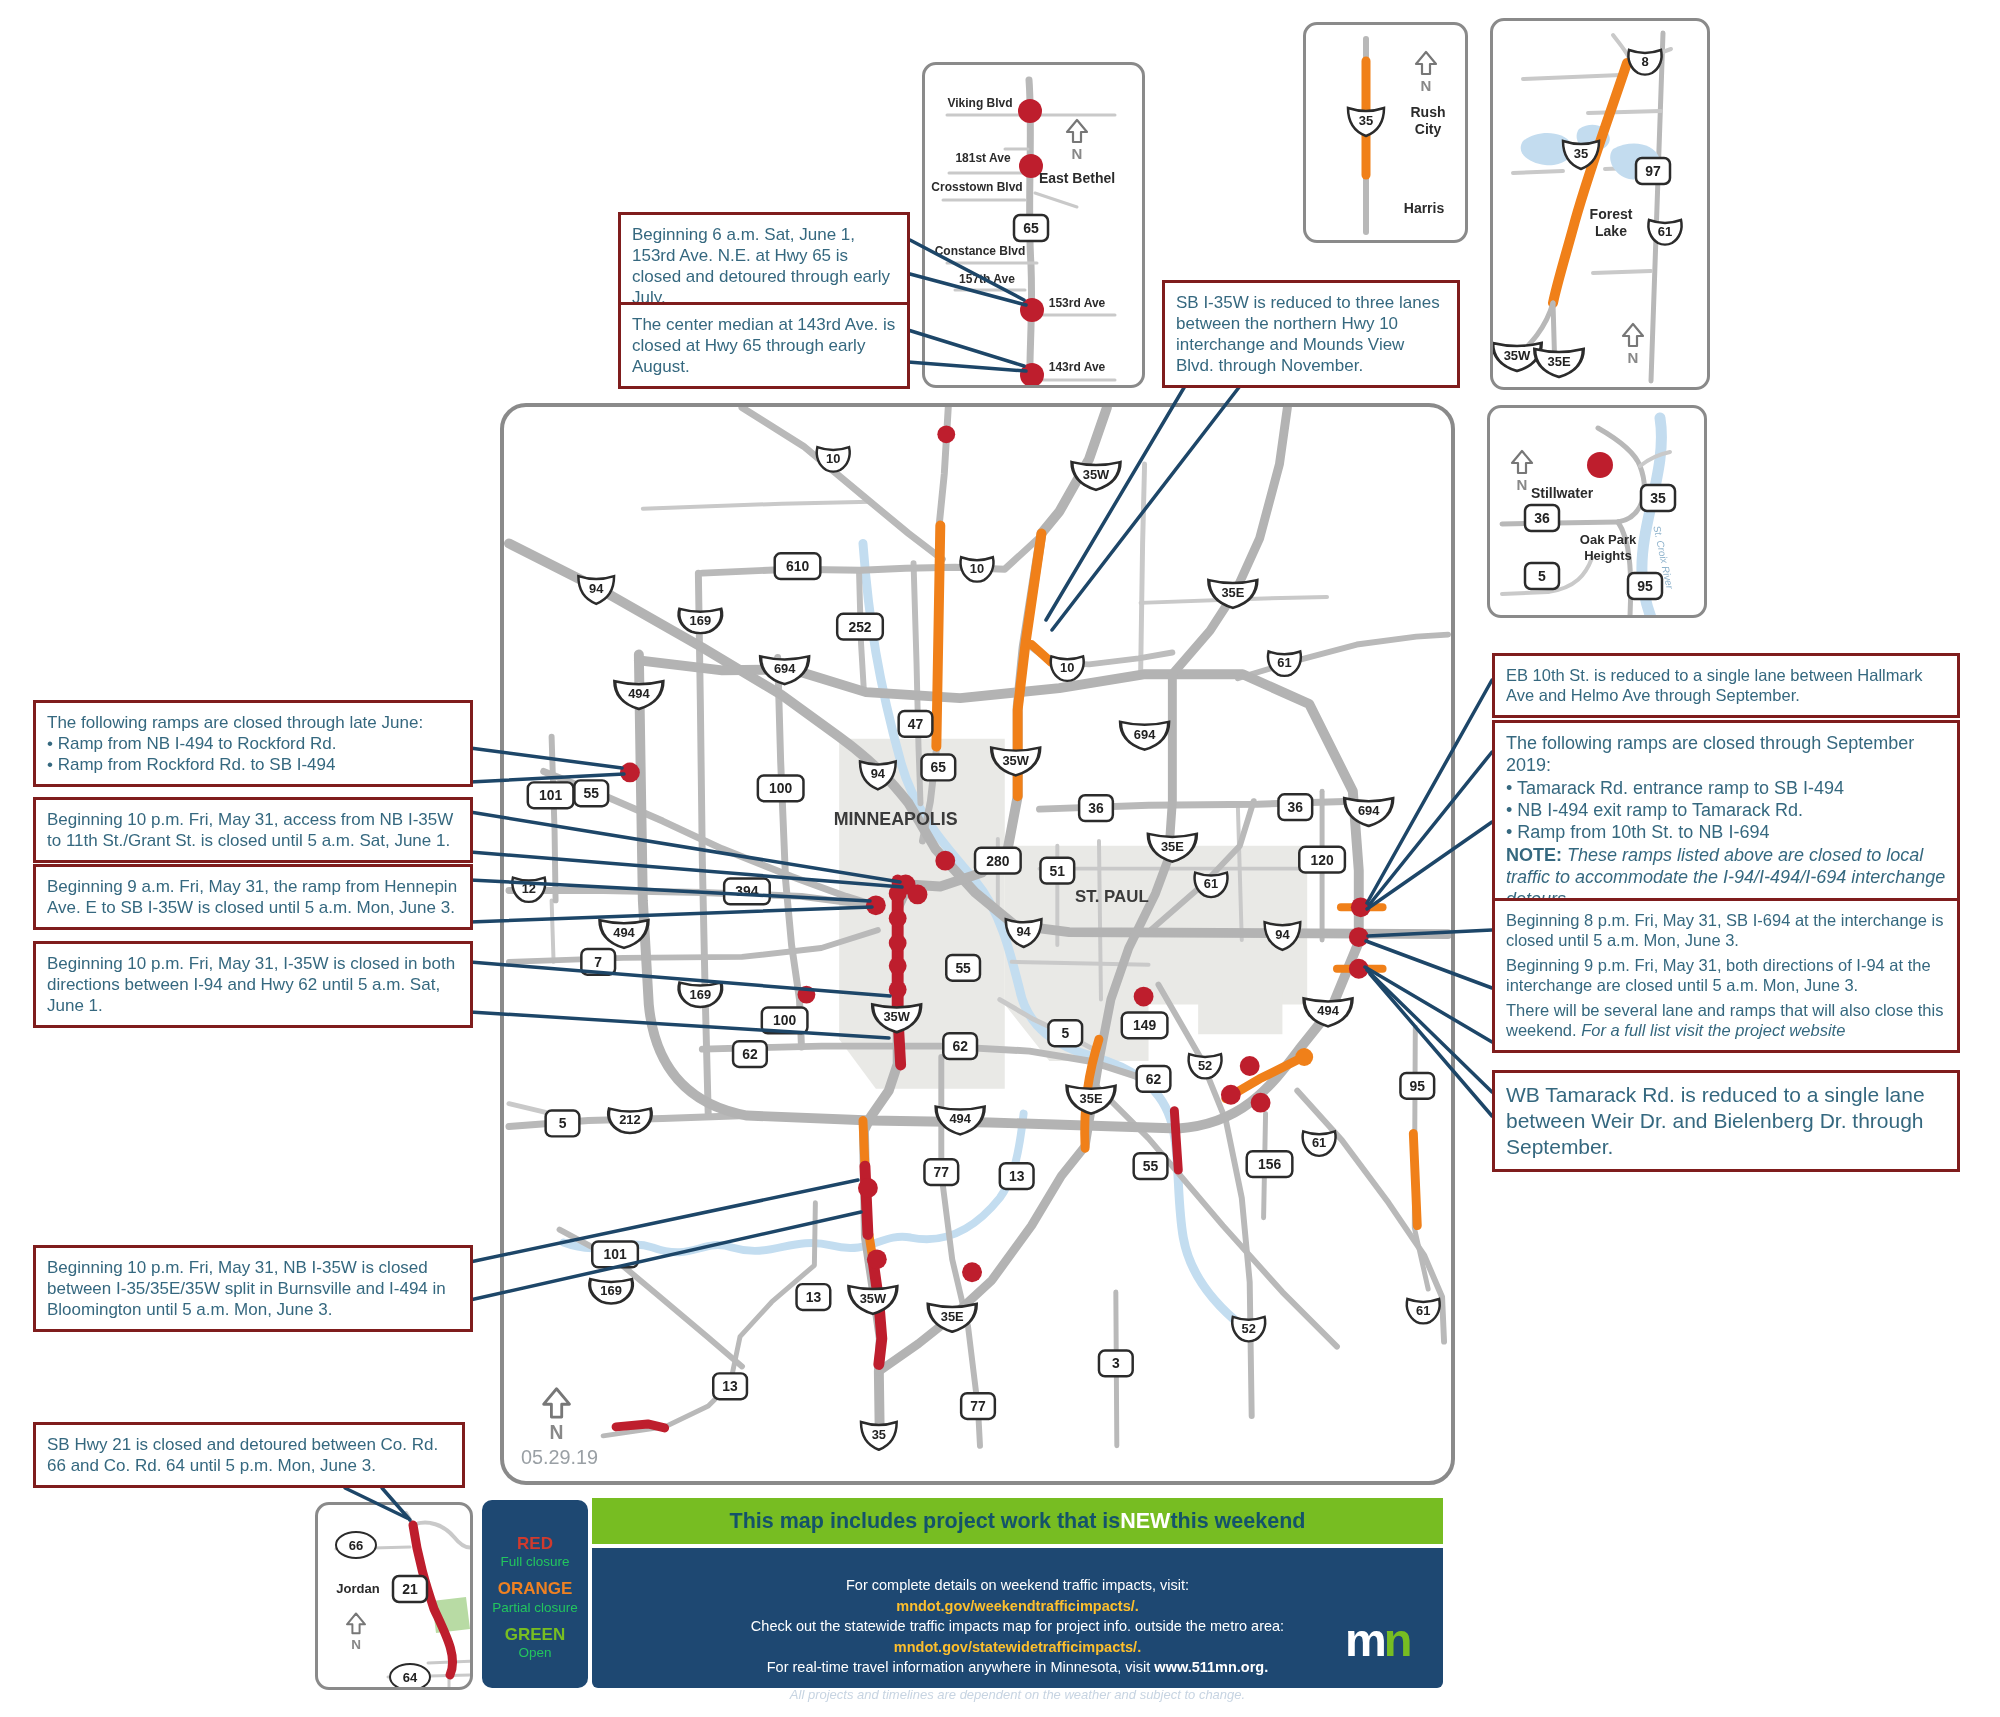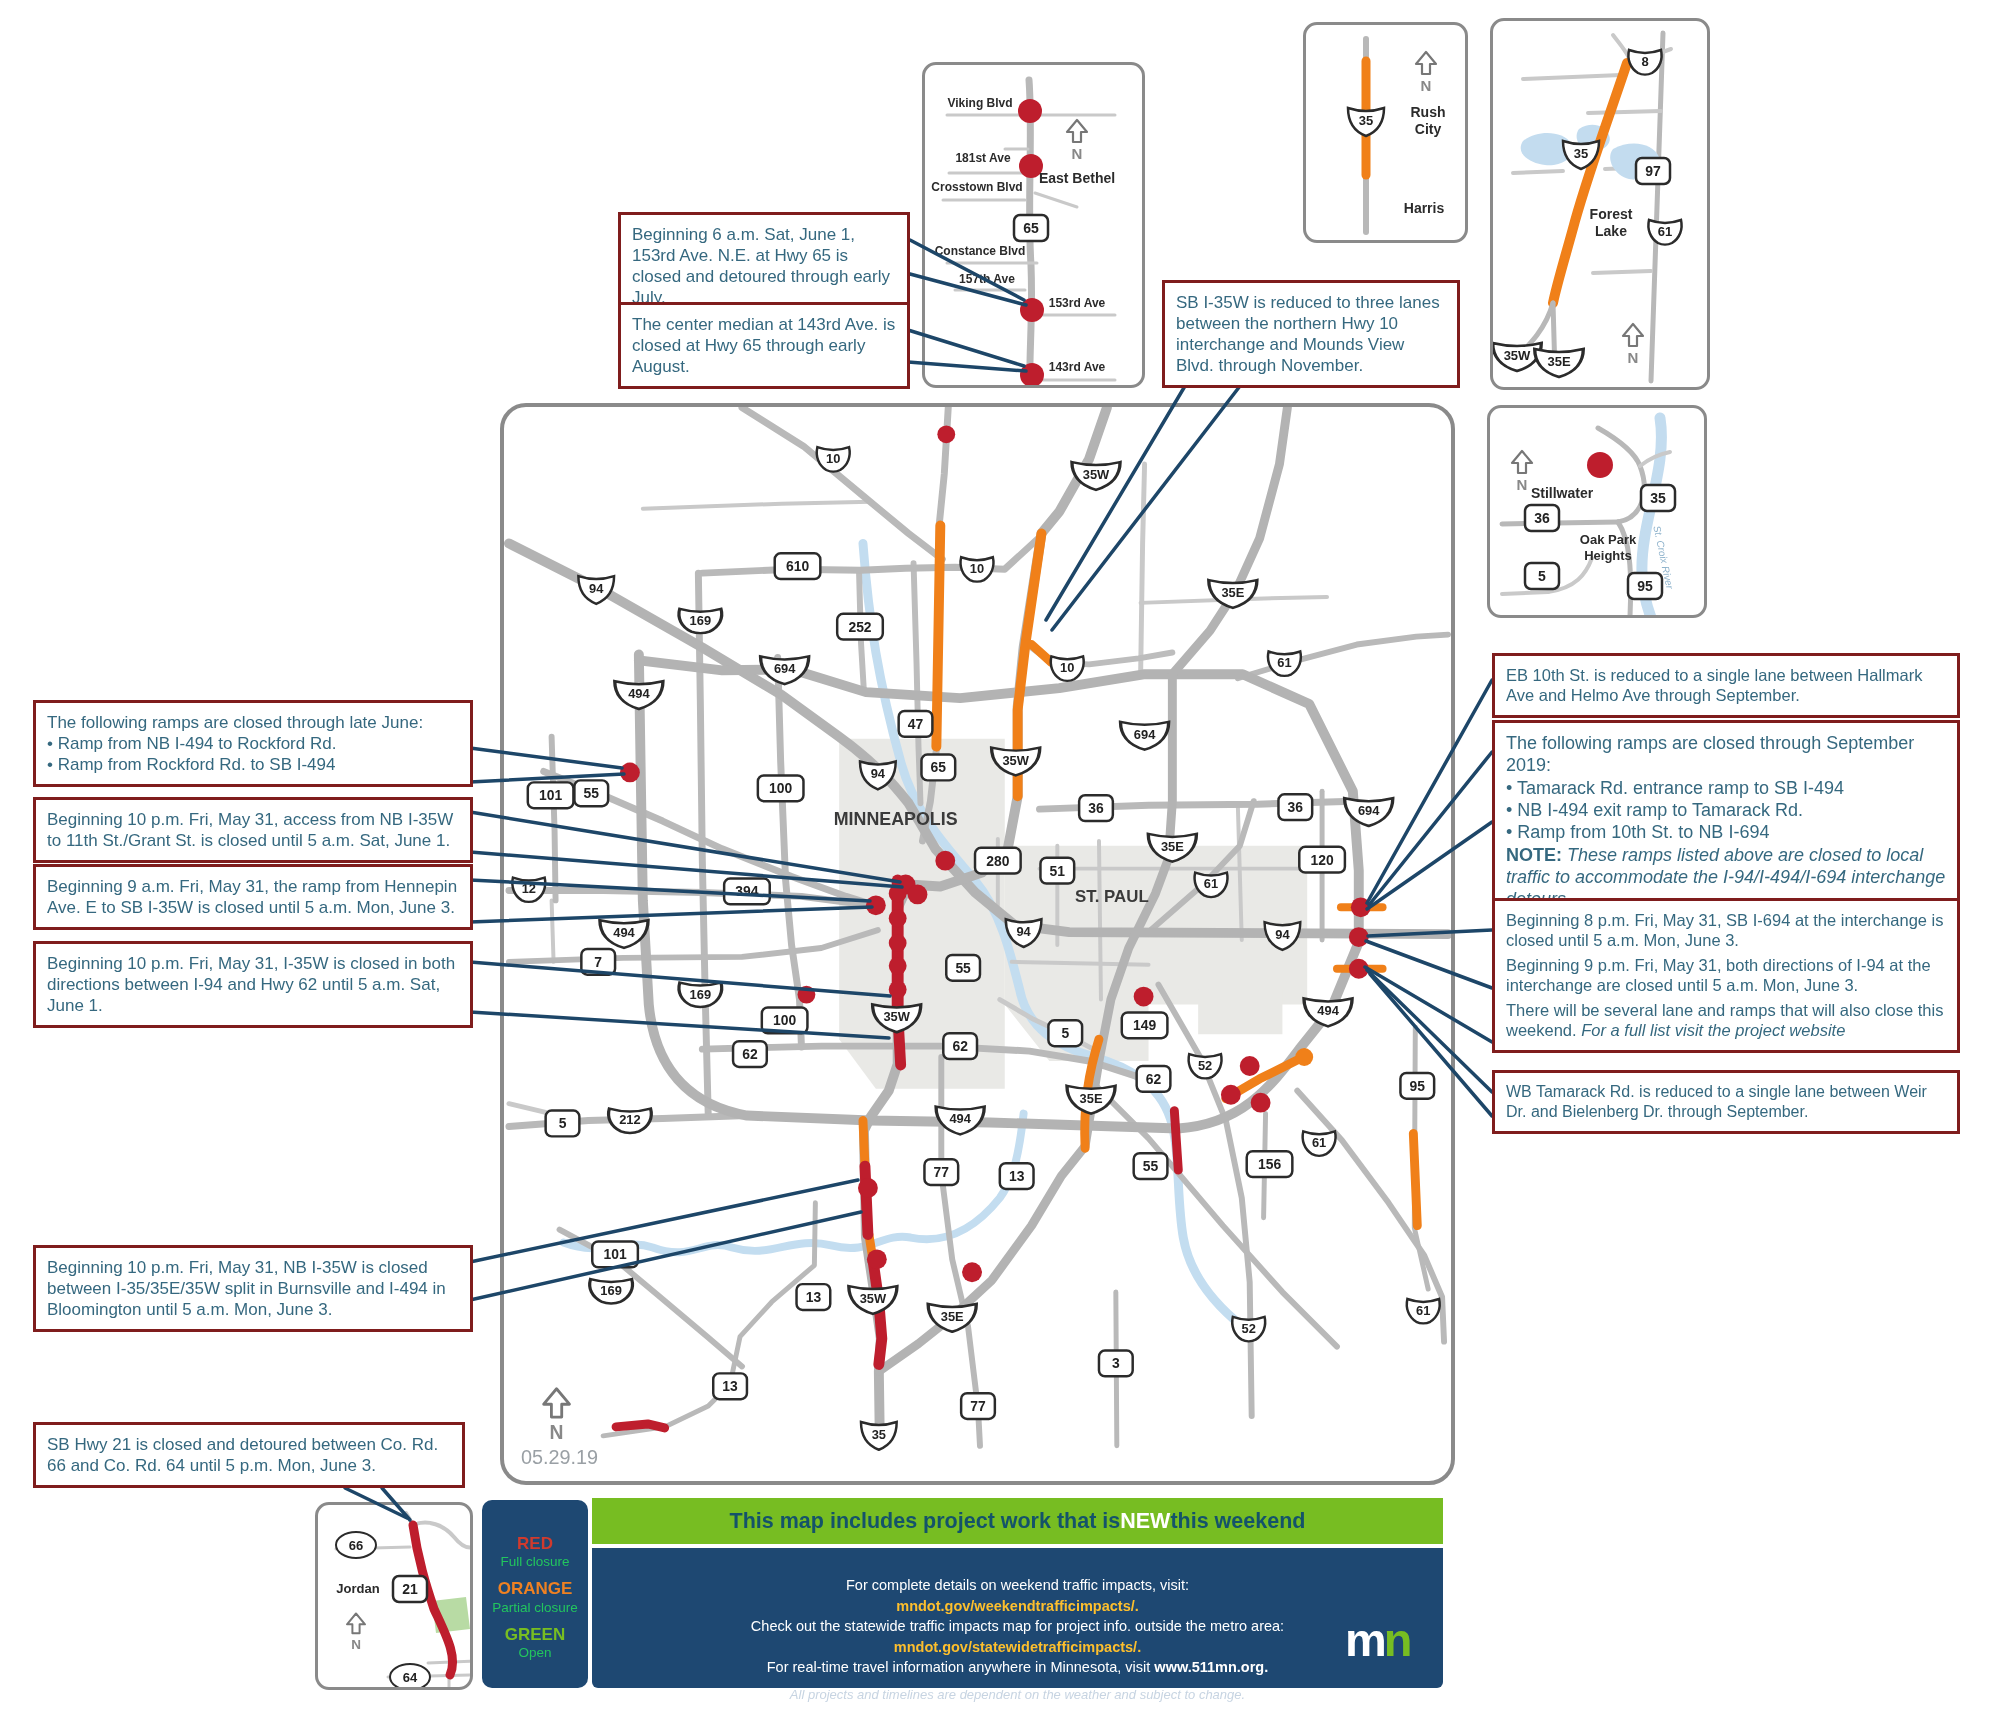--- a/index.html
+++ b/index.html
@@ -617,21 +617,21 @@
     <span class="pre" style="display:block;">• Tamarack Rd. entrance ramp to SB I-494
 • NB I-494 exit ramp to Tamarack Rd.
 • Ramp from 10th St. to NB I-694</span>
     <span><span class="bold">NOTE: </span><span class="it">These ramps listed above are closed to local traffic to accommodate the I-94/I-494/I-694 interchange detours</span></span>
   </div>
   <div class="box" style="left:1492px;top:898px;width:468px;font-size:16.5px;">
     <span style="display:block;margin-bottom:4px;">Beginning 8 p.m. Fri, May 31, SB I-694 at the interchange is closed until 5 a.m. Mon, June 3.</span>
     <span style="display:block;margin-bottom:4px;">Beginning 9 p.m. Fri, May 31, both directions of I-94 at the interchange are closed until 5 a.m. Mon, June 3.</span>
     <span style="display:block;"><span>There will be several lane and ramps that will also close this weekend. </span><span class="it">For a full list visit the project website</span></span>
   </div>
-  <div class="box" style="left:1492px;top:1070px;width:468px;font-size:16px;">WB Tamarack Rd. is reduced to a single lane between Weir Dr. and Bielenberg Dr. through September.</div>
+  <div class="box" style="left:1492px;top:1070px;width:468px;font-size:21px;">WB Tamarack Rd. is reduced to a single lane between Weir Dr. and Bielenberg Dr. through September.</div>
 
   <div id="legend">
     <span class="key" style="color:#d03a2d;">RED</span>
     <span class="desc">Full closure</span>
     <span class="key" style="color:#ef8122;">ORANGE</span>
     <span class="desc">Partial closure</span>
     <span class="key" style="color:#78be21;">GREEN</span>
     <span class="desc">Open</span>
   </div>
 

